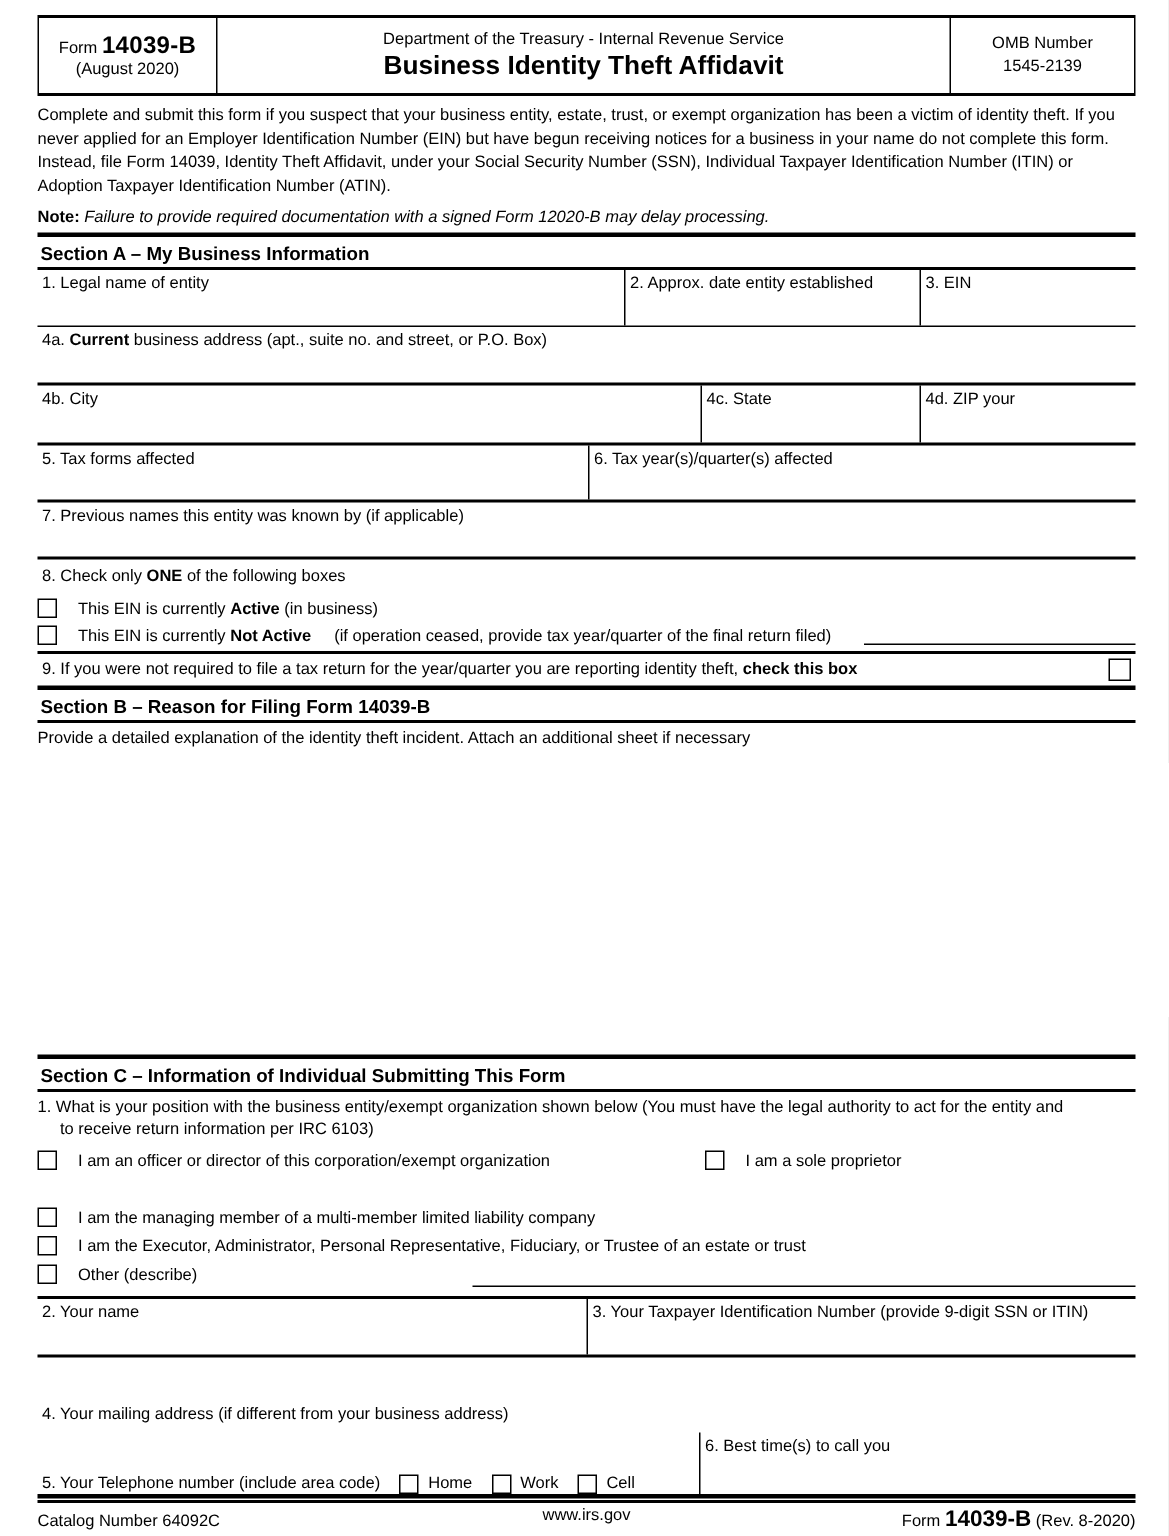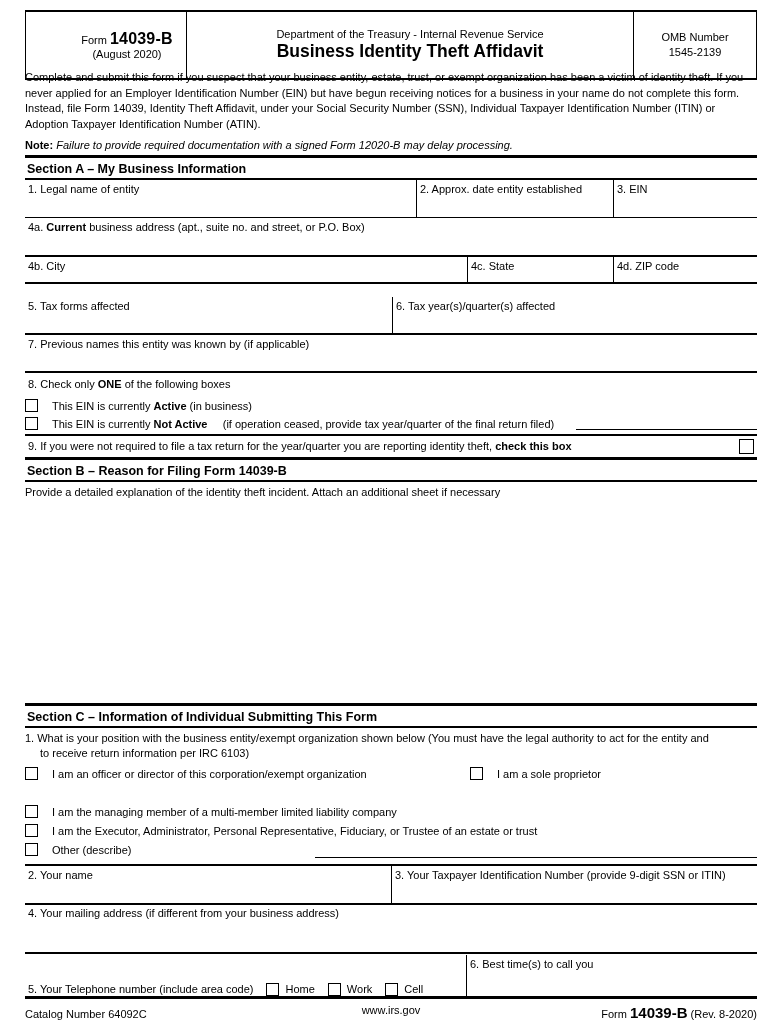--- a/index.html
+++ b/index.html
@@ -4,43 +4,43 @@
 <style>
   html,body{margin:0;padding:0;background:#e8e8e8;}
   .page{position:relative;width:779px;height:1024px;background:#fff;color:#000;
         font-family:"Liberation Sans","DejaVu Sans",sans-serif;font-size:11px;overflow:hidden;}
   .band{position:absolute;left:25px;width:732px;box-sizing:border-box;}
   .b{font-weight:bold;}
   .it{font-style:italic;}
   .hint{font-size:11px;}
   .cb{display:inline-block;width:13px;height:13px;border:1.5px solid #000;background:#fff;flex:none;box-sizing:border-box;}
   
-  #hdr{top:10px;height:70px;border-top:2px solid #000;border-bottom:2px solid #000;
-       border-left:1px solid #000;border-right:1px solid #000;display:flex;padding-left:42px;}
+  #hdr{top:10px;height:54px;border-top:2px solid #000;border-bottom:2px solid #000;
+       border-left:1px solid #000;border-right:1px solid #000;display:flex;}
   .hd{display:flex;flex-direction:column;justify-content:center;align-items:center;text-align:center;box-sizing:border-box;}
   #hd1{width:119px;border-right:1px solid #000;}
   #hd2{flex:1;}
   #hd3{width:123px;border-left:1px solid #000;line-height:15px;}
   .formnum{font-weight:bold;font-size:16px;letter-spacing:.2px;}
   .formtitle{font-weight:bold;font-size:17.5px;margin-top:1px;}
   
   #intro{top:70px;line-height:15.7px;}
   #note{top:139px;}
   
   .secbar{border-top:3px solid #000;border-bottom:2px solid #000;font-weight:bold;font-size:12.5px;
           padding:4px 0 0 2px;height:25px;}
   #secA{top:155px;}  #secB{top:457px;}  #secC{top:703px;}
   
   .frow{display:flex;border-bottom:2px solid #000;}
   .cell{box-sizing:border-box;padding:3px 4px 0 3px;line-height:13px;}
   .vr{border-right:1px solid #000;}
   #rA1{top:180px;height:38px;border-bottom:1px solid #000;}
   #rA1 .c1{width:392px;} #rA1 .c2{width:197px;} #rA1 .c3{flex:1;}
   #rA4a{top:218px;height:39px;}
-  #rA4b{top:257px;height:27px;}
+  #rA4b{top:257px;height:40px;}
   #rA4b .c1{width:443px;} #rA4b .c2{width:146px;} #rA4b .c3{flex:1;}
   #rA56{top:297px;height:38px;}
   #rA56 .c1{width:368px;} #rA56 .c2{flex:1;}
   #rA7{top:335px;height:38px;}
   #rA8{top:373px;height:63px;border-bottom:2px solid #000;}
   .optline{position:absolute;left:0;display:flex;align-items:center;gap:14px;}
   #rA8 .lab{position:absolute;top:5px;left:3px;}
   #rA8 .o1{top:26px;}
   #rA8 .o2{top:44px;width:732px;}
   #rA8 .fillline{flex:1;border-bottom:1px solid #000;height:11px;margin-left:8px;}
@@ -51,21 +51,21 @@
   #sbArea{top:505px;height:195px;}
   
   #q1{top:731px;line-height:15px;}
   #q1 .l2{padding-left:15px;}
   .optrow{height:16px;}
   #opr1{top:767px;} #opr2{top:786px;} #opr3{top:805px;} #opr4{top:824px;} #opr5{top:843px;}
   .optR{left:445px;}
   #otherline{top:857px;left:315px;width:442px;border-bottom:1px solid #000;height:0;}
   #rC23{top:864px;height:41px;border-top:2px solid #000;}
   #rC23 .c1{width:367px;} #rC23 .c2{flex:1;}
-  #rC4{top:904px;height:50px;}
+  #rC4{top:934px;height:68px;}
   #rC56{top:955px;height:44px;border-bottom:3px solid #000;}
   #rC56 .c1{width:442px;display:flex;align-items:flex-end;padding-top:5px;}
   #rC56 .c2{flex:1;}
   .phonegrp{display:inline-flex;align-items:center;gap:6px;margin-left:13px;}
   
   #footer{top:1004px;display:flex;justify-content:space-between;align-items:baseline;}
   #footer .mid{position:absolute;left:0;width:100%;text-align:center;}
   .footnum{font-weight:bold;font-size:15px;}
 </style>
 </head>
@@ -123,21 +123,21 @@
   </div>
 
   <div class="band frow" id="rA4b">
     <div class="cell vr c1">
       <span>4b. City</span>
     </div>
     <div class="cell vr c2">
       <span>4c. State</span>
     </div>
     <div class="cell c3">
-      <span>4d. ZIP code</span>
+      <span>4d. ZIP your</span>
     </div>
   </div>
 
   <div class="band frow" id="rA56">
     <div class="cell vr c1">
       <span>5. Tax forms affected</span>
     </div>
     <div class="cell c2">
       <span>6. Tax year(s)/quarter(s) affected</span>
     </div>

